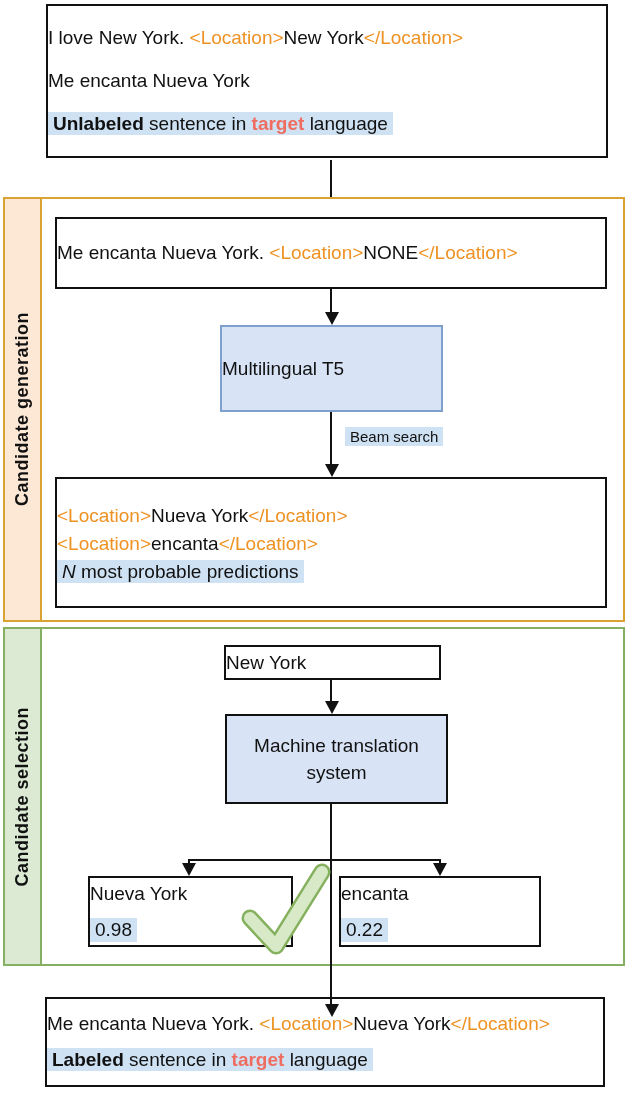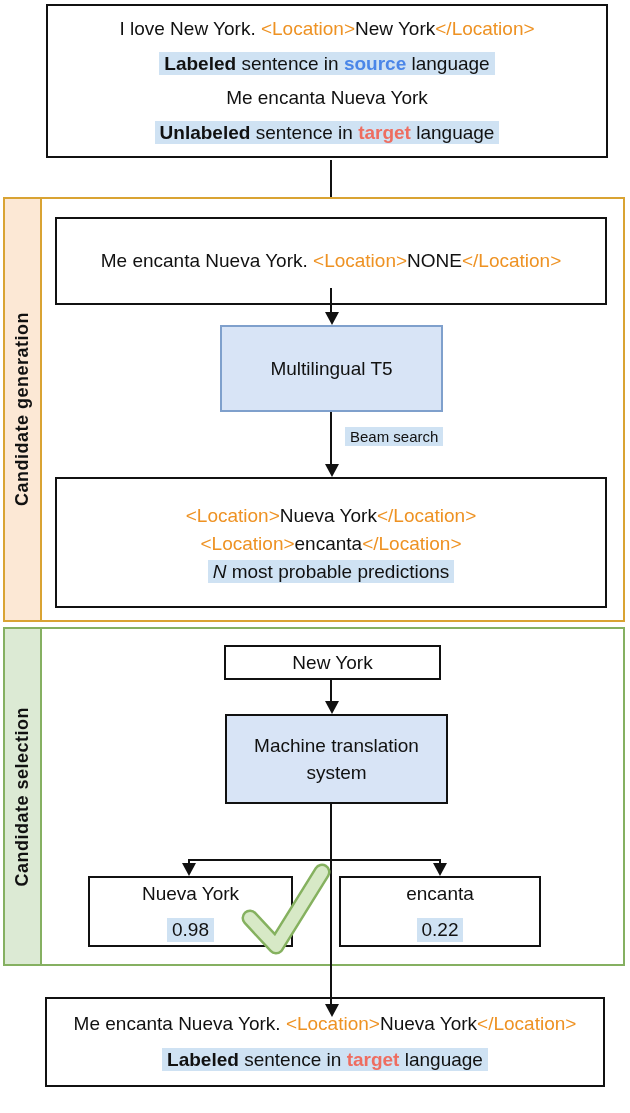--- a/index.html
+++ b/index.html
@@ -5,21 +5,21 @@
   * { margin:0; padding:0; box-sizing:border-box; }
   html,body { background:#fff; }
   .canvas {
     position:relative; width:630px; height:1113px; margin:0 auto;
     font-family:"Liberation Sans", sans-serif; font-size:19px; color:#111;
     background:#fff; overflow:hidden;
   }
   .abs { position:absolute; }
   .box {
     position:absolute; background:#fff; border:2px solid #111;
-    display:flex; flex-direction:column; align-items:center; justify-content:space-evenly;
+    display:flex; flex-direction:column; align-items:flex-start; justify-content:space-evenly;
     text-align:center;
   }
   .blue-fill { background:#d8e4f6; }
   .hl { background:#cfe2f3; padding:1px 5px; white-space:pre-wrap; }
   .tag { color:#ee9223; }
   .src-accent { color:#4a86e8; font-weight:bold; }
   .tgt-accent { color:#ee6d60; font-weight:bold; }
   b { font-weight:bold; }
   .vline { position:absolute; width:2px; background:#111; }
   .hline { position:absolute; height:2px; background:#111; }
@@ -48,35 +48,34 @@
   .score { display:inline-block; margin-top:11px; }
   .italic { font-style:italic; }
 </style>
 </head>
 <body>
 
 <div class="canvas">
 
   <div class="box" style="left:46px; top:4px; width:562px; height:154px;">
     <div><span>I love New York. </span><span class="tag">&lt;Location&gt;</span><span>New York</span><span class="tag">&lt;/Location&gt;</span></div>
-    <div><span class="hl"><b>Labeled</b><span> sentence in </span><span class="src-accent">source</span><span> language</span></span></div>
     <div>Me encanta Nueva York</div>
     <div><span class="hl"><b>Unlabeled</b><span> sentence in </span><span class="tgt-accent">target</span><span> language</span></span></div>
   </div>
 
   <div class="vline" style="left:330px; top:160px; height:45px;"></div>
   <div class="ahead" style="left:325px; top:204px;"></div>
 
   <div class="section orange" style="left:3px; top:197px; width:622px; height:425px;">
     <div class="side orange">
       <span class="side-label">Candidate generation</span>
     </div>
   </div>
 
-  <div class="box" style="left:55px; top:217px; width:552px; height:88px;">
+  <div class="box" style="left:55px; top:217px; width:552px; height:72px;">
     <div><span>Me encanta Nueva York. </span><span class="tag">&lt;Location&gt;</span><span>NONE</span><span class="tag">&lt;/Location&gt;</span></div>
   </div>
 
   <div class="vline" style="left:330px; top:288px; height:25px;"></div>
   <div class="ahead" style="left:325px; top:312px;"></div>
 
   <div class="box blue-fill" style="left:220px; top:325px; width:223px; height:87px; border-color:#7fa0cc;">
     <div>Multilingual T5</div>
   </div>
 

